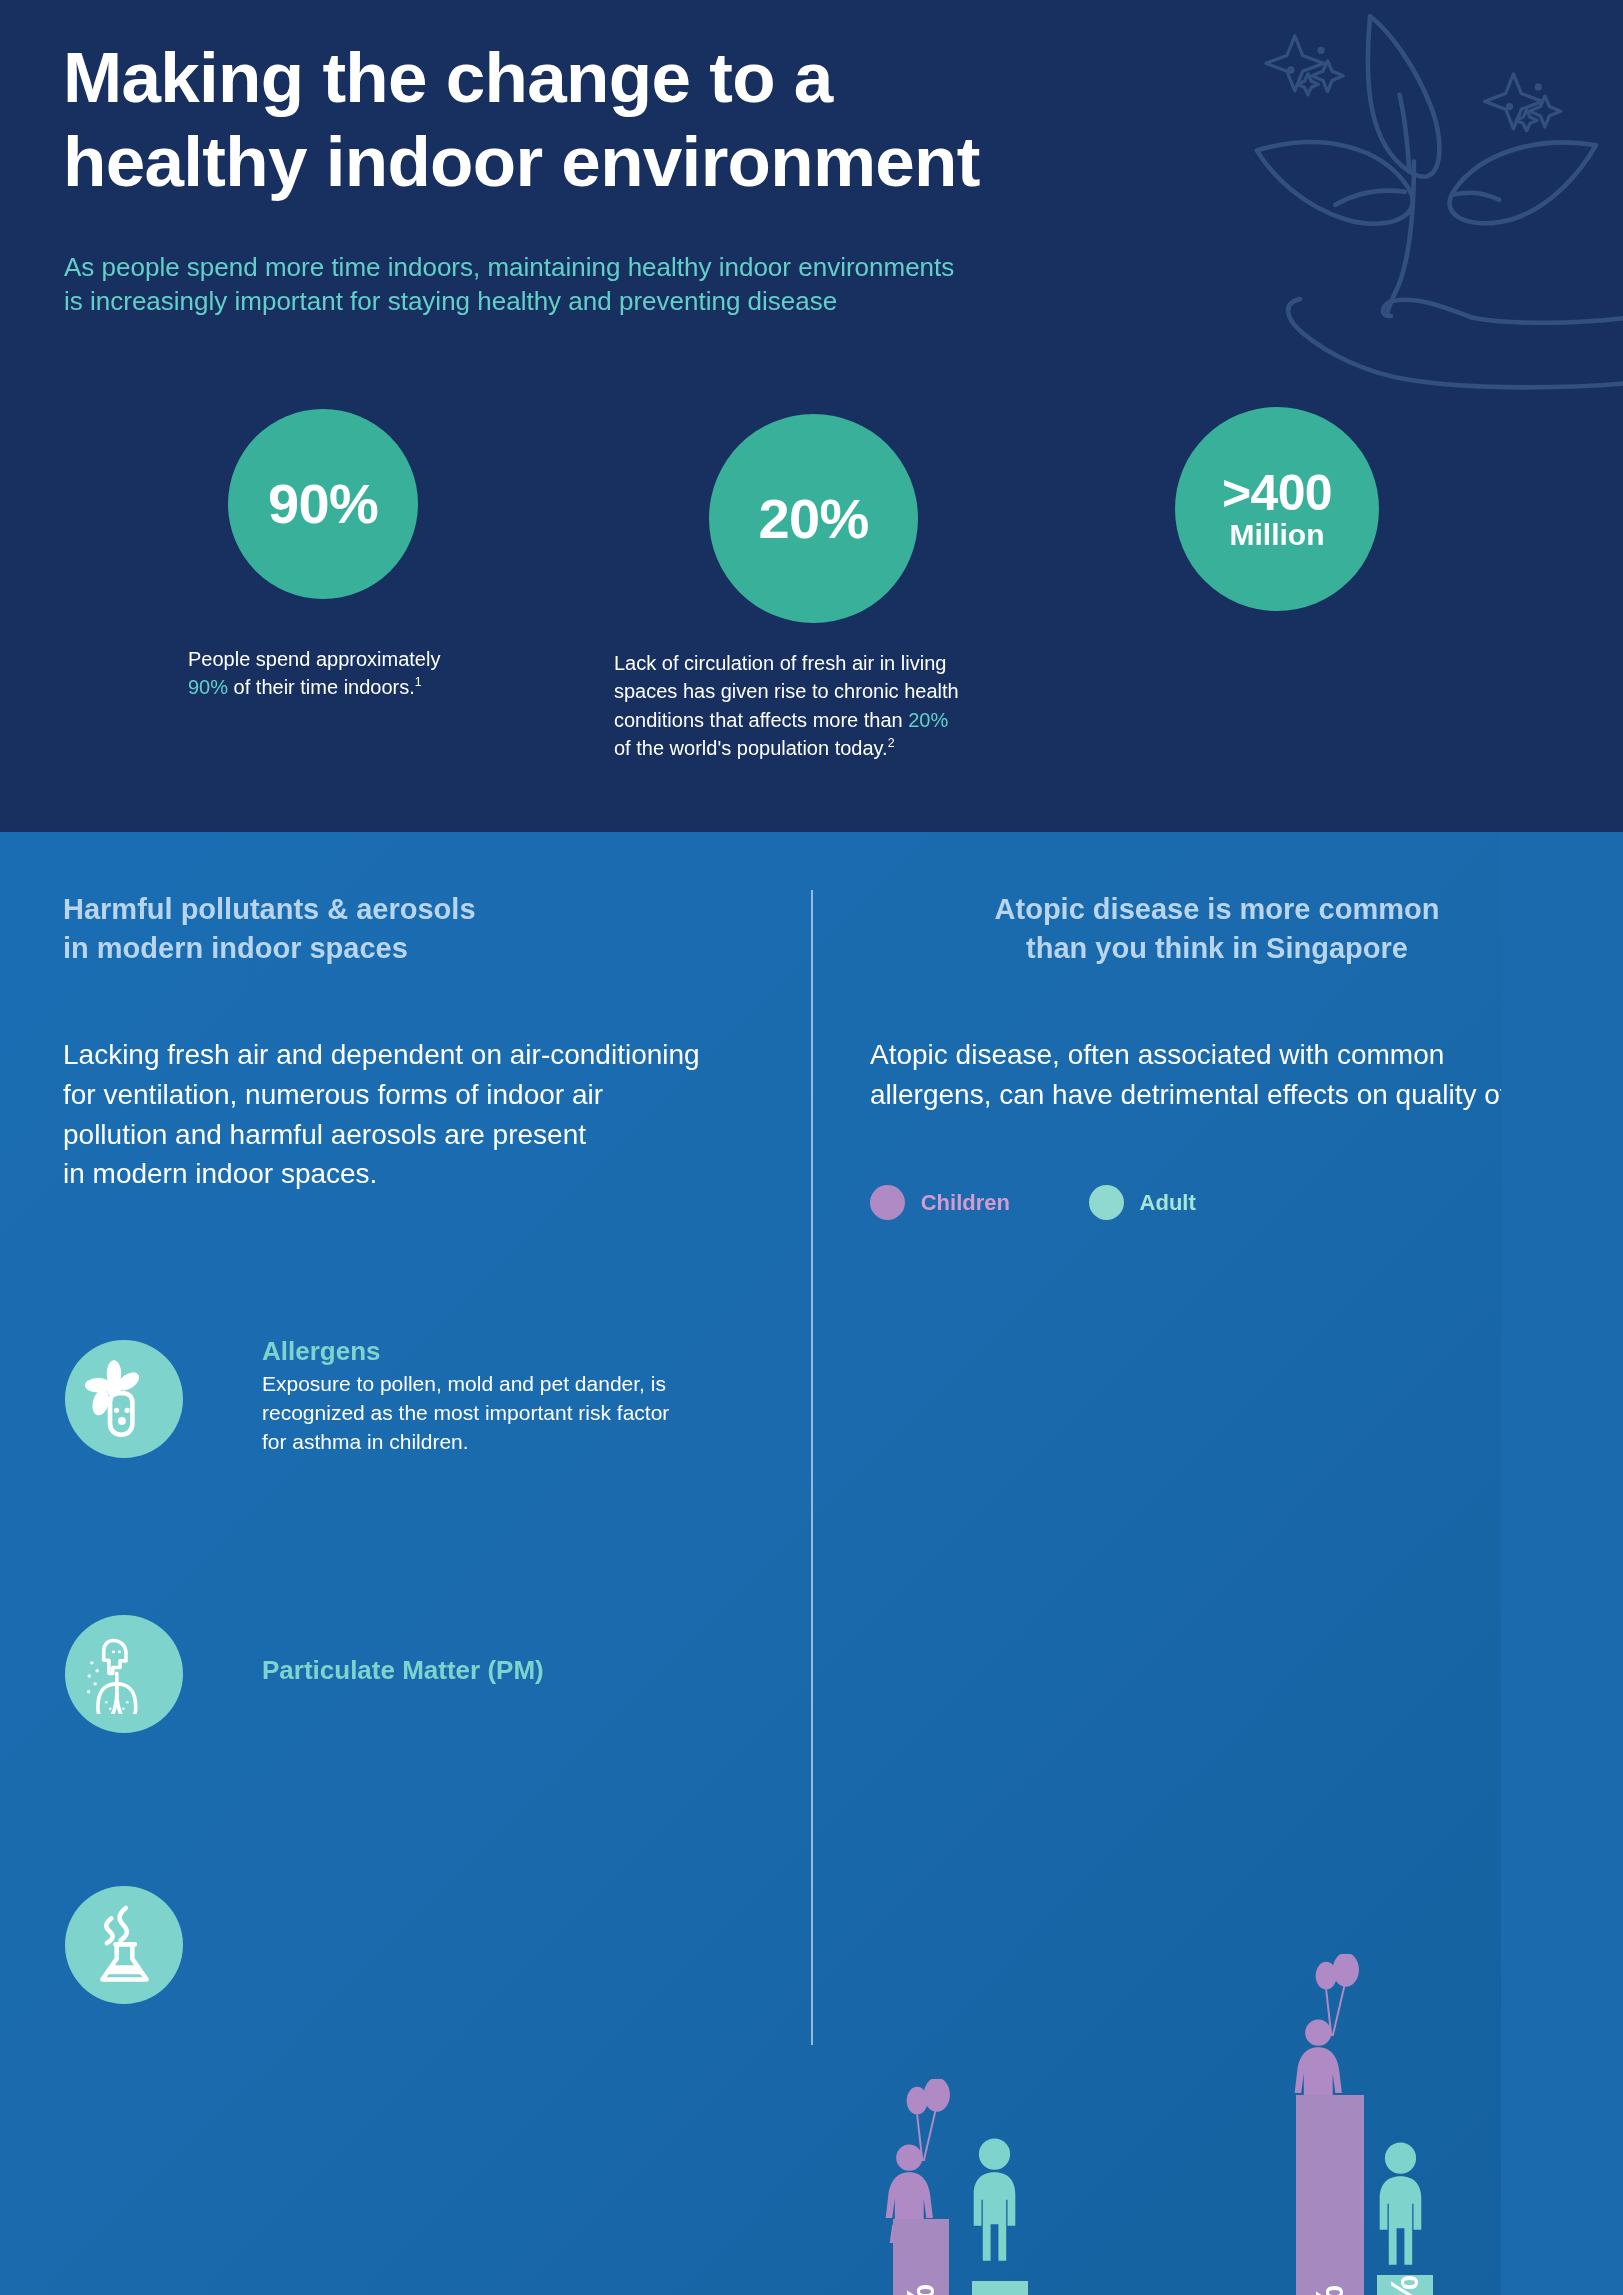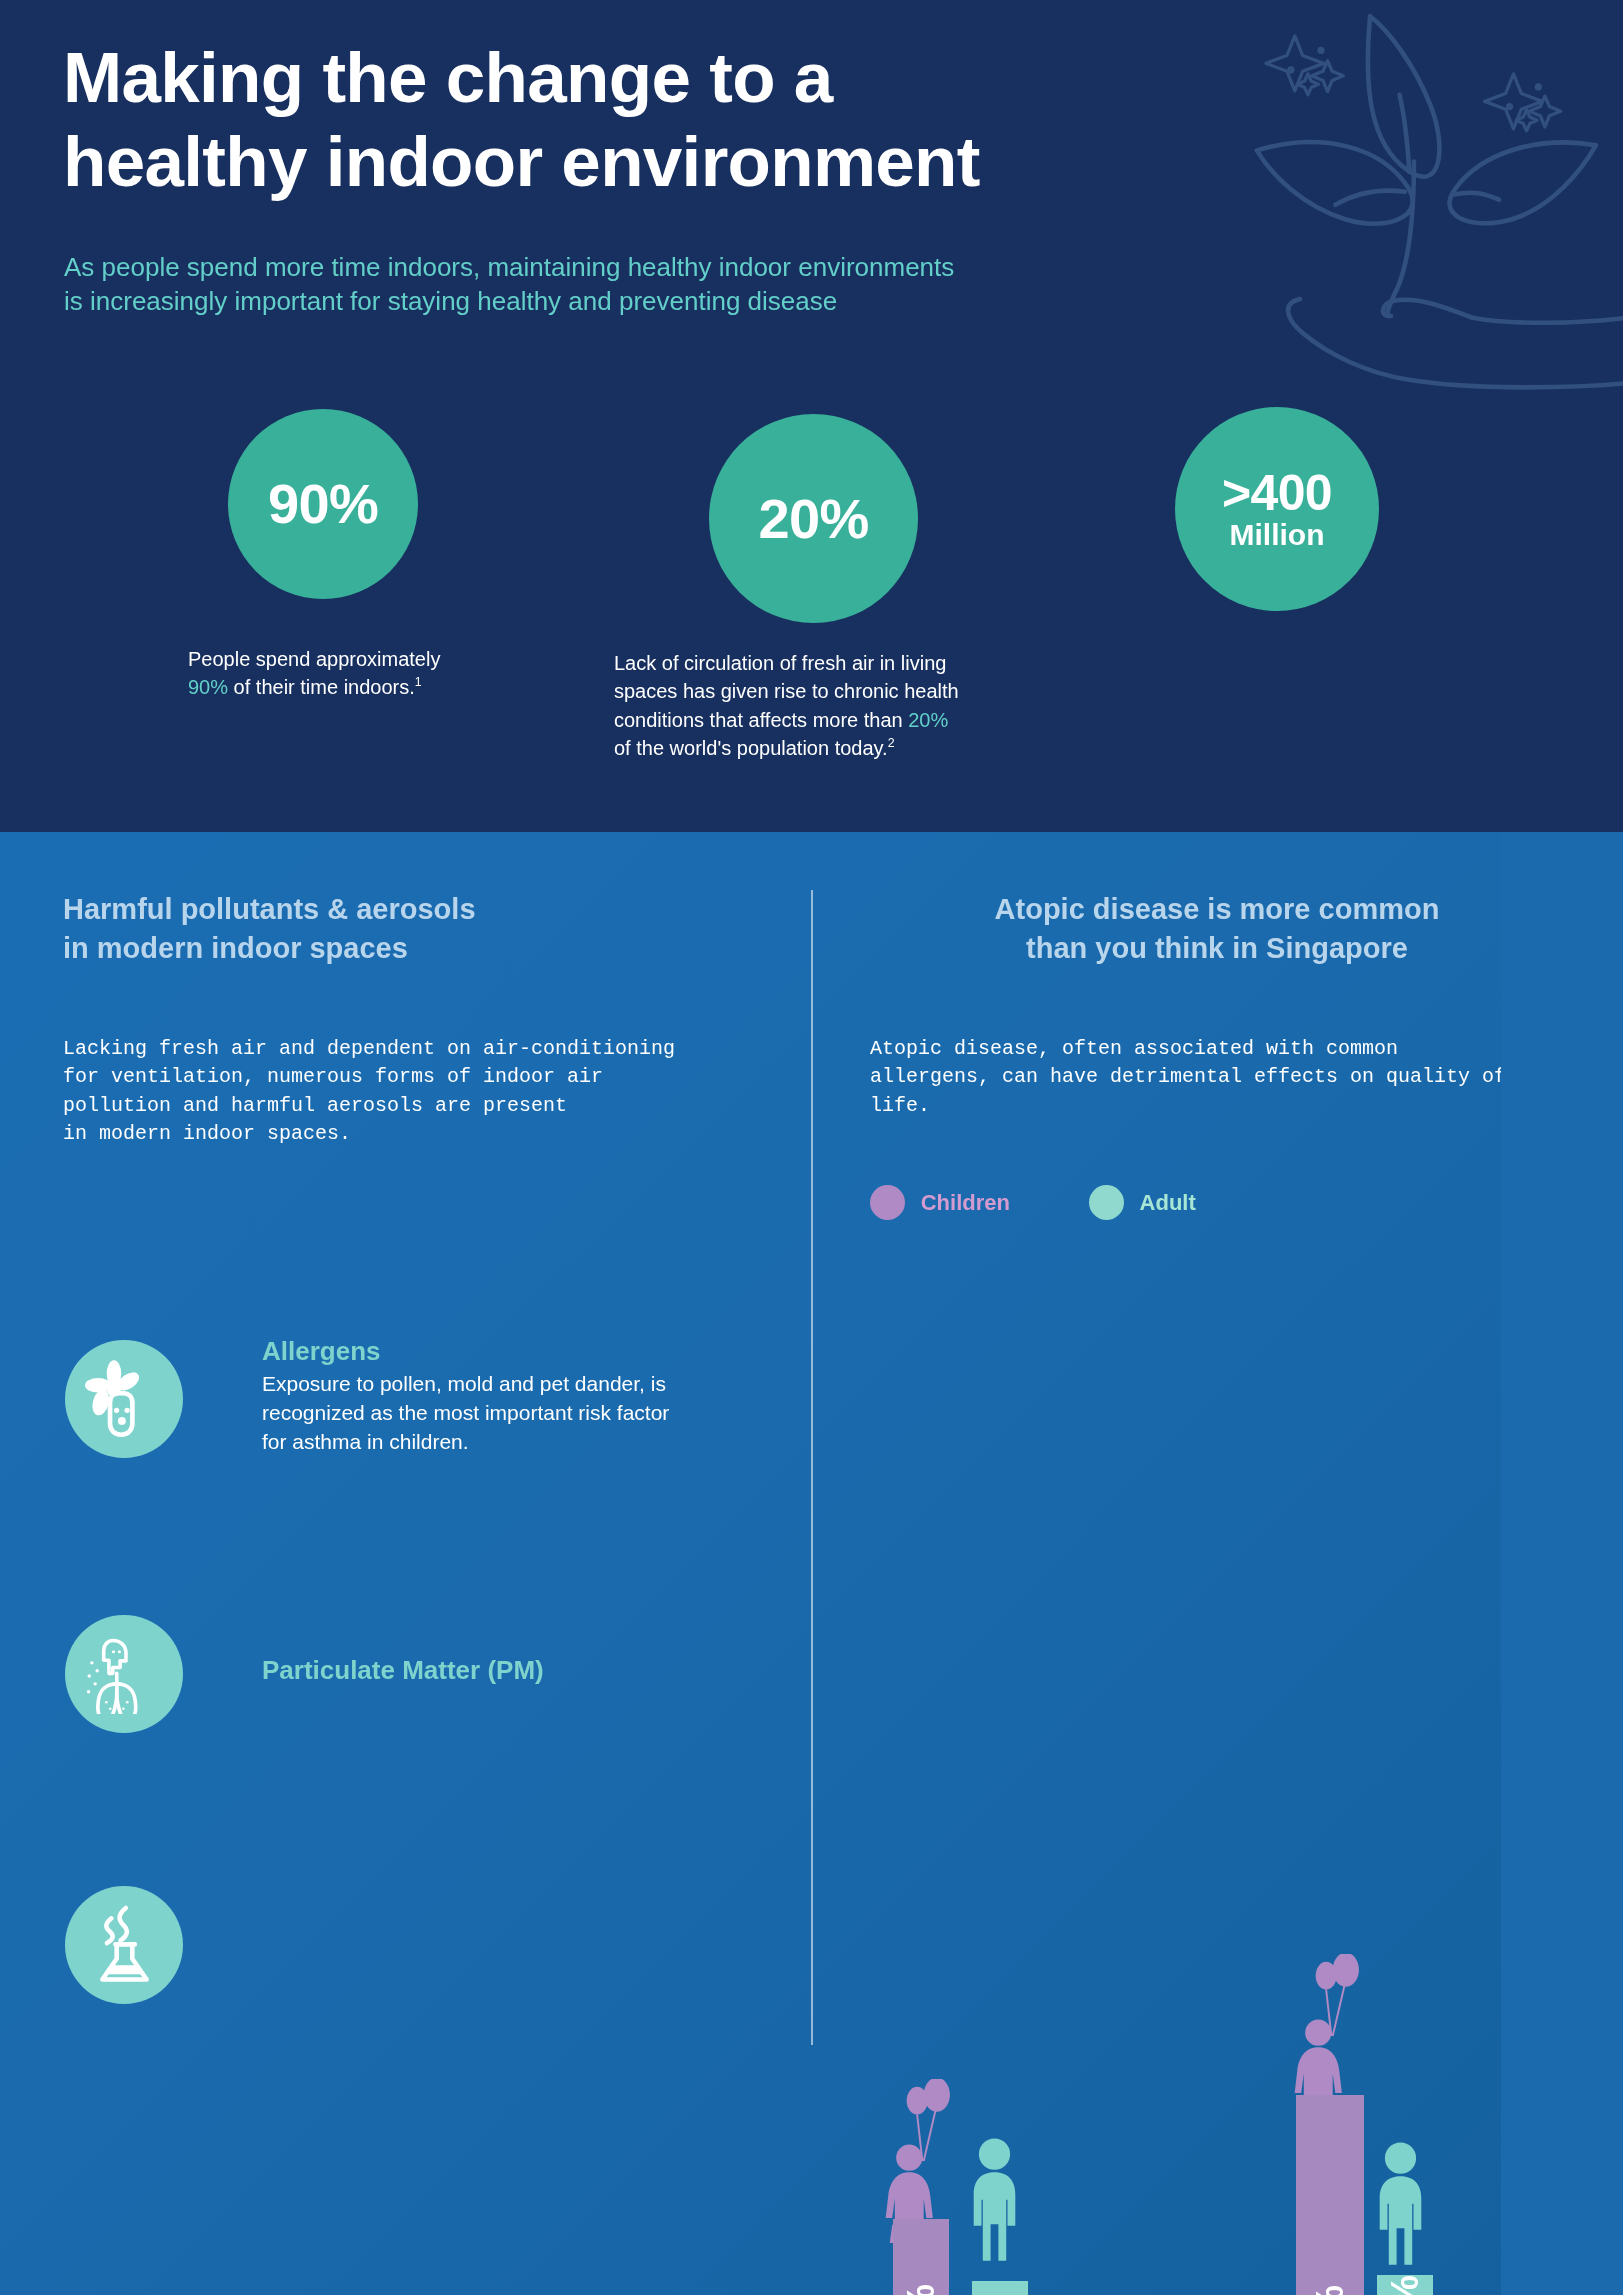--- a/index.html
+++ b/index.html
@@ -65,23 +65,22 @@
     background:rgba(255,255,255,.55);
   }
 
   .col-head {
     position:absolute; color:#b9d5ec;
     font-size:29px; font-weight:700; line-height:1.36;
     white-space:pre-line; font-stretch:condensed;
   }
   .col-body {
     position:absolute; color:#ffffff;
-    font-size:20px; font-weight:400; line-height:1.42;
-    white-space:pre-line;
-    font-family:Liberation Mono, monospace;
+    font-size:28px; font-weight:400; line-height:1.42;
+    white-space:pre-line;
   }
 
   
   .feature { position:absolute; display:flex; align-items:center; }
   .feature-icon {
     width:118px; height:118px; border-radius:50%;
     background:#7fd3cd; flex:0 0 auto;
     display:flex; align-items:center; justify-content:center;
     margin-top:3.9px;
   }

